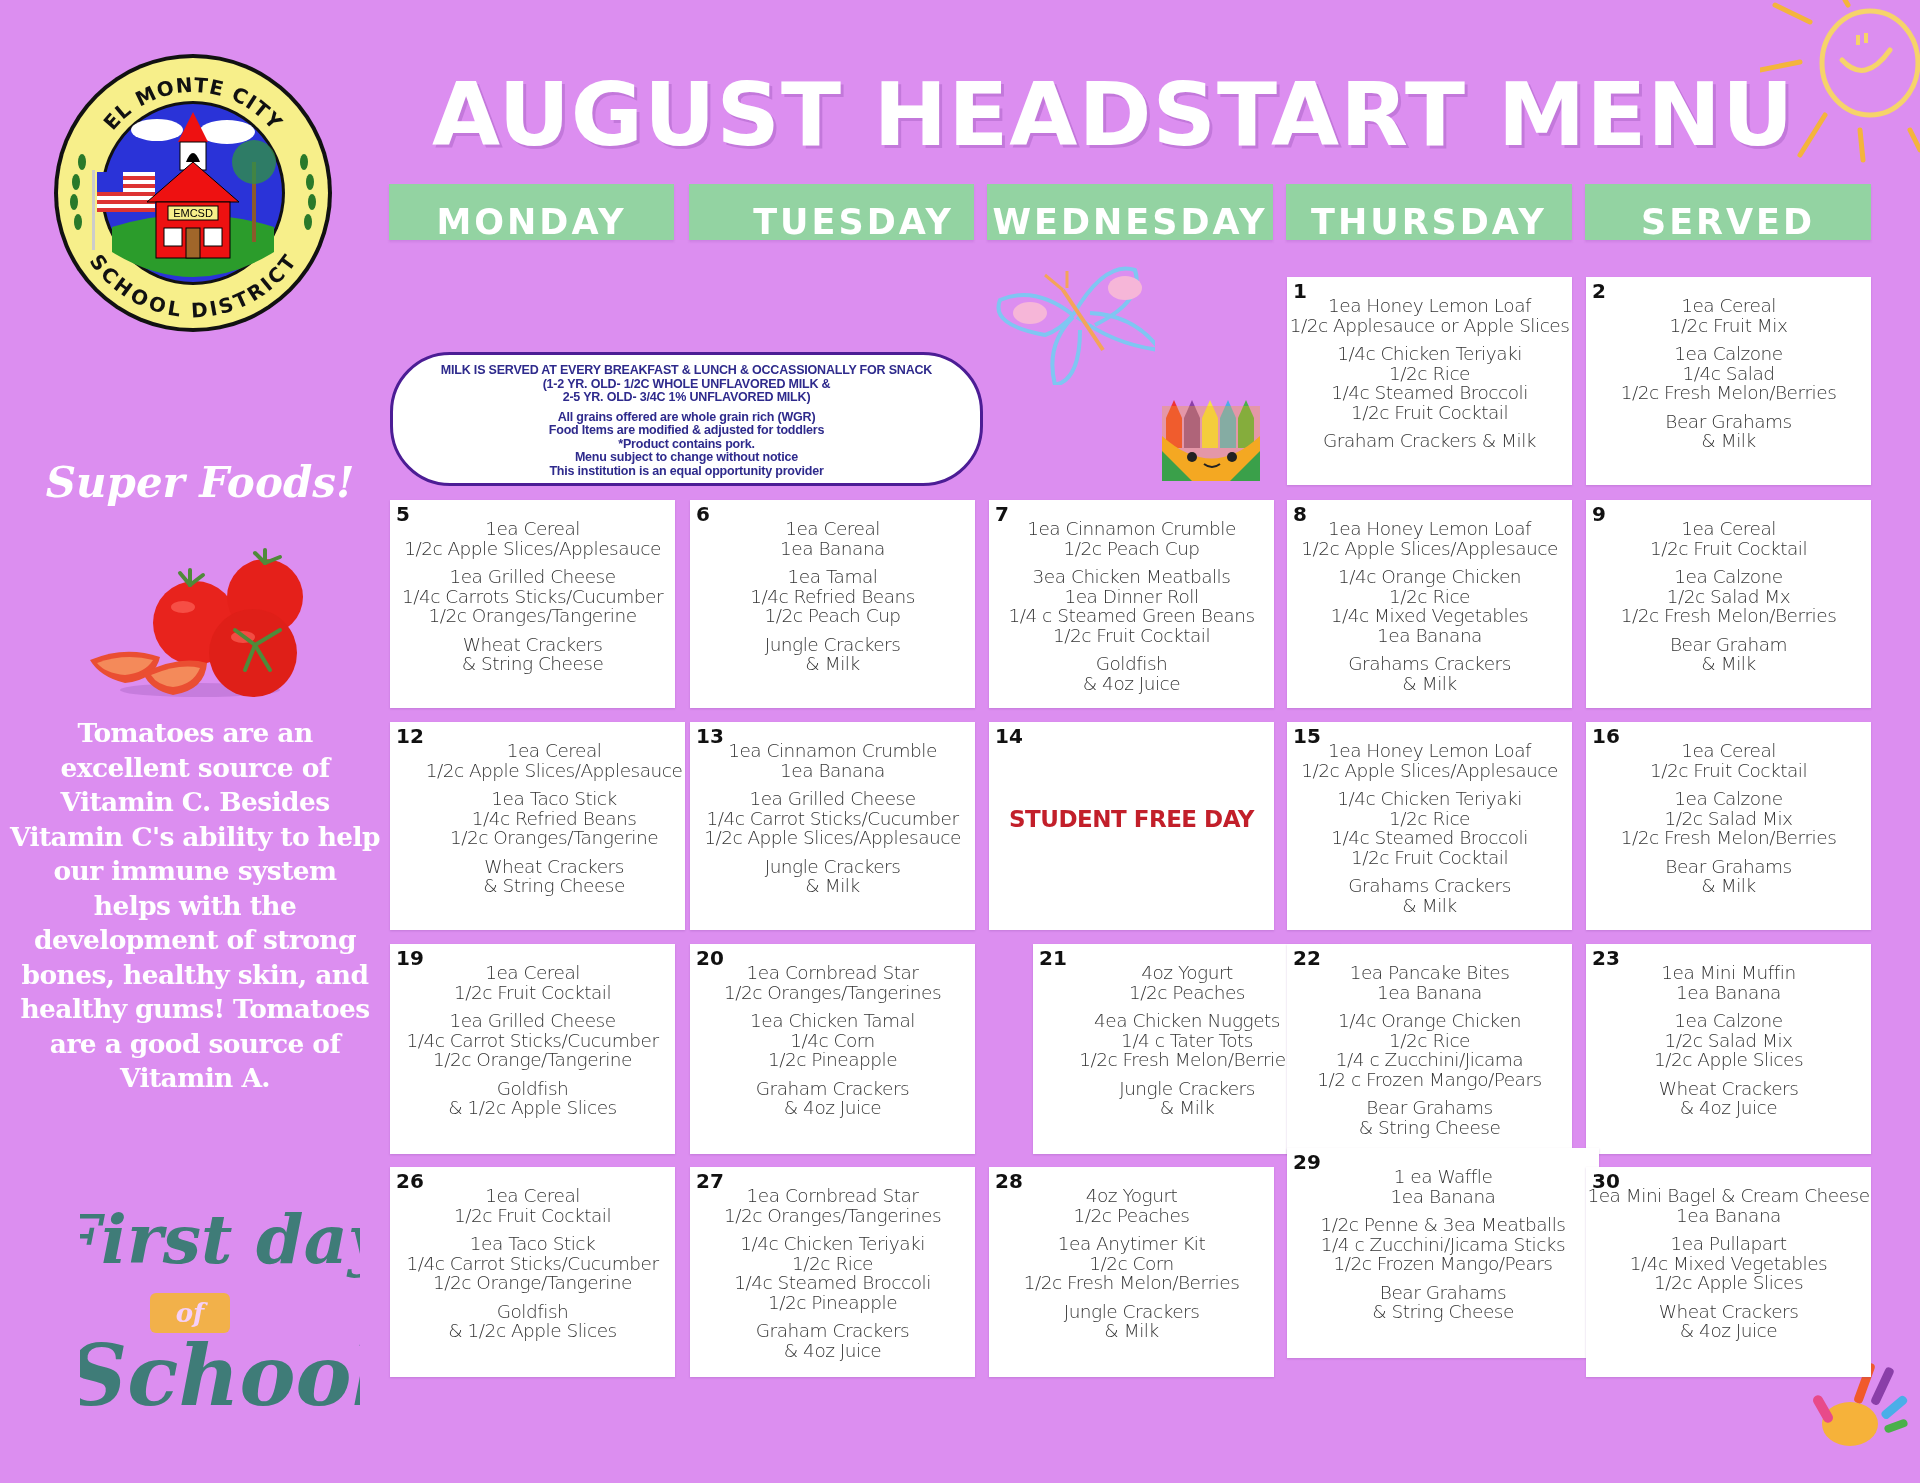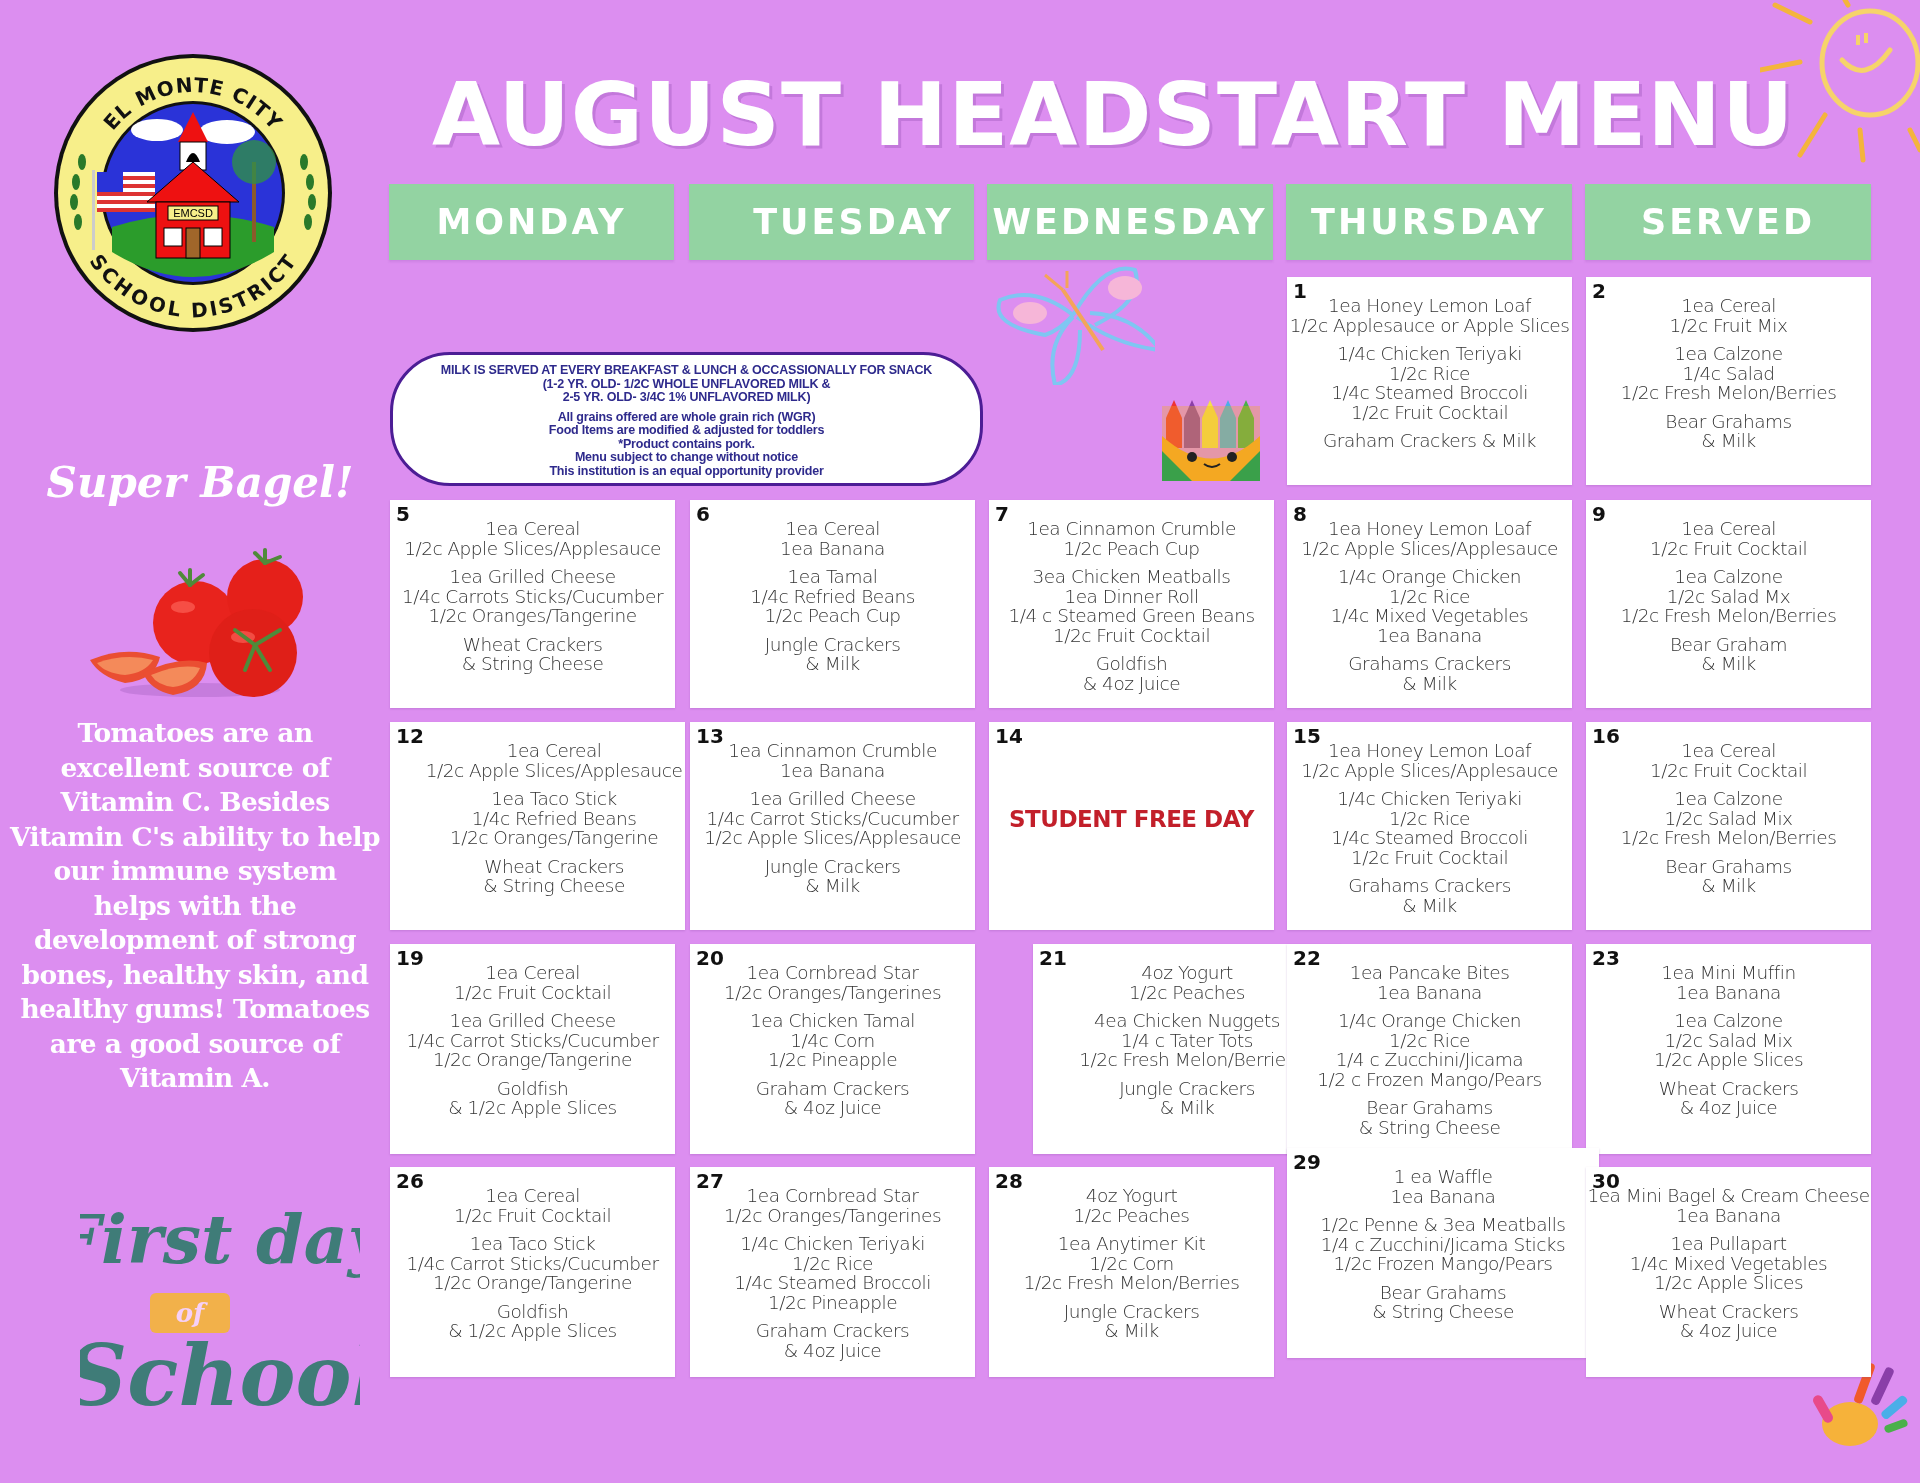--- a/index.html
+++ b/index.html
@@ -18,21 +18,21 @@
   .title {
     left: 432px; top: 55px; width: 1380px; height: 120px;
     color: #fff; font-family: "DejaVu Sans", sans-serif; font-weight: 900;
     font-size: 88px; letter-spacing: 1px; line-height: 120px; white-space: nowrap;
     text-shadow: 3px 3px 0 rgba(150,80,180,0.35);
   }
   .sun { left: 1760px; top: 0; width: 160px; height: 170px; }
 
   
   .day-header {
-    top: 184px; height: 76px; background: #93d3a2;
+    top: 184px; height: 56px; background: #93d3a2;
     color: #fff; font-family: "DejaVu Sans", sans-serif; font-weight: bold;
     font-size: 35px; letter-spacing: 3px; text-align: center; line-height: 76px;
     box-shadow: 0 2px 2px rgba(120,60,150,0.15);
   }
 
   
   .cell {
     background: #fff; color: #333;
     font-family: "DejaVu Sans", sans-serif; font-weight: 300;
     text-align: center; padding-top: 10px;
@@ -207,21 +207,21 @@
 
 <svg class="abs hand" viewBox="0 0 120 100">
   <ellipse cx="50" cy="72" rx="28" ry="22" fill="#f6b23a"></ellipse>
   <rect x="60" y="10" width="9" height="42" rx="4" fill="#f15a2a" transform="rotate(20 64 31)"></rect>
   <rect x="78" y="14" width="9" height="40" rx="4" fill="#8a3fa8" transform="rotate(25 82 34)"></rect>
   <rect x="90" y="40" width="9" height="30" rx="4" fill="#4aaee8" transform="rotate(50 94 55)"></rect>
   <rect x="92" y="62" width="8" height="24" rx="4" fill="#4ab04a" transform="rotate(70 96 74)"></rect>
   <rect x="18" y="42" width="10" height="30" rx="5" fill="#e84a8a" transform="rotate(-30 23 57)"></rect>
 </svg>
 
-<div class="abs super-foods">Super Bagel!</div>
+<div class="abs super-foods">Super Foods!</div>
 
 <svg class="abs tomatoes" viewBox="0 0 230 155">
   <ellipse cx="115" cy="145" rx="80" ry="7" fill="#b770d0" opacity="0.6"></ellipse>
   <circle cx="110" cy="78" r="42" fill="#e8231d"></circle>
   <circle cx="180" cy="52" r="38" fill="#e5201a"></circle>
   <circle cx="168" cy="108" r="44" fill="#df1f18"></circle>
   <ellipse cx="98" cy="62" rx="12" ry="6" fill="#ff6a60" opacity="0.6"></ellipse>
   <ellipse cx="158" cy="92" rx="12" ry="6" fill="#ff6a60" opacity="0.6"></ellipse>
   <path d="M 5 115 Q 40 100 75 112 Q 70 135 40 138 Q 15 132 5 115 Z" fill="#ea4e32"></path>
   <path d="M 12 118 Q 40 108 68 115 Q 60 128 40 130 Q 20 128 12 118 Z" fill="#f48a5a"></path>

